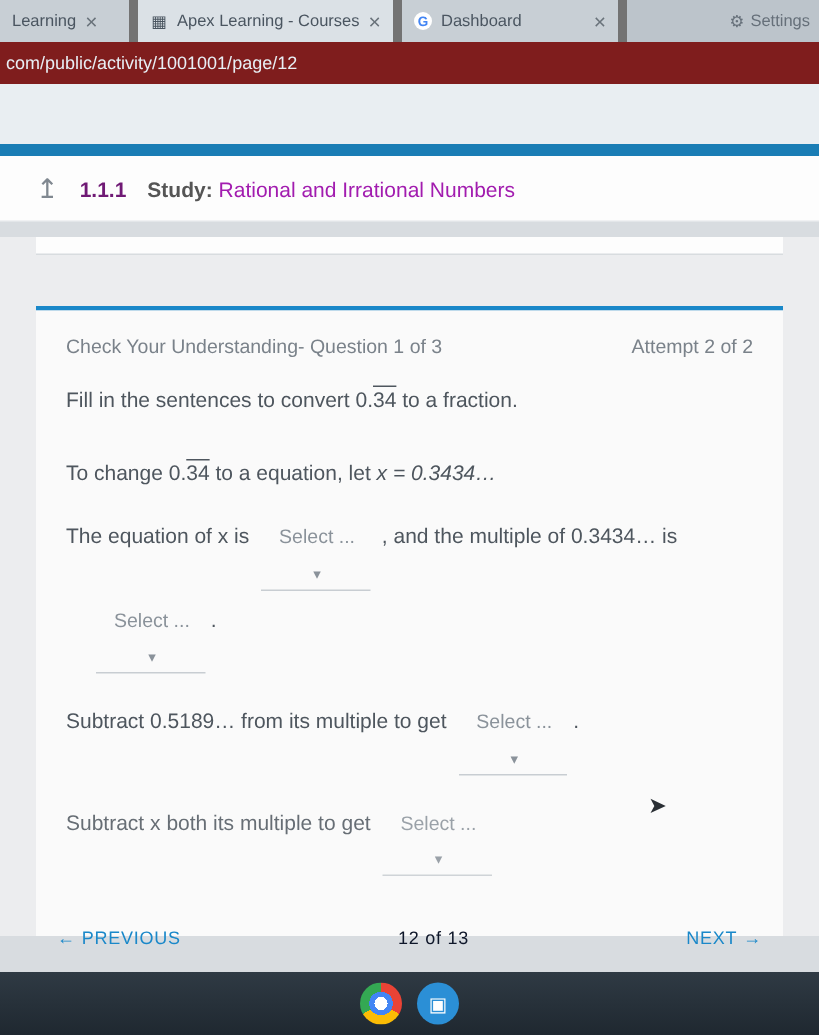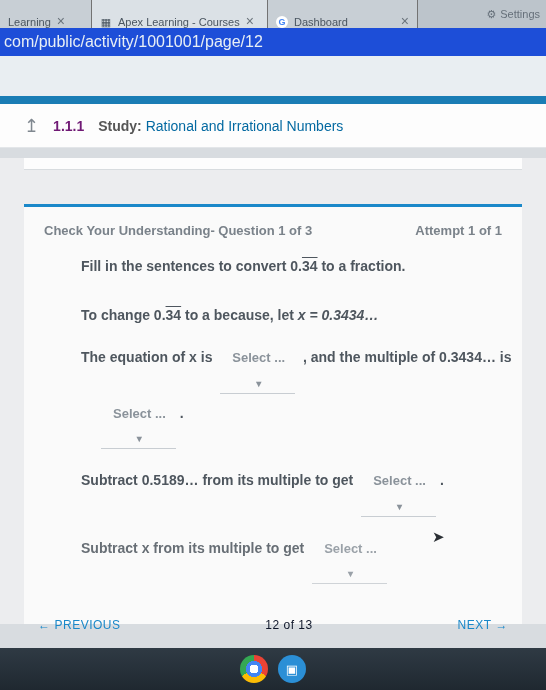--- a/index.html
+++ b/index.html
@@ -1,42 +1,42 @@
 <!DOCTYPE html>
 <html><head>
 <meta charset="utf-8">
 <style>
   * { margin: 0; padding: 0; box-sizing: border-box; font-family: Arial, sans-serif; }
   body { width: 546px; height: 690px; background: #d8dce0; overflow: hidden; position: relative; }
   
   .tabs-row { display: flex; height: 28px; background: #bcc4cb; align-items: stretch; font-size: 11px; }
-  .tab { display: flex; align-items: flex-end; padding: 0 8px; border-right: 1px solid #737373; background: #c8cfd5; color: #4a5560; gap: 6px; white-space: nowrap; overflow: hidden; }
+  .tab { display: flex; align-items: center; padding: 0 8px; border-right: 6px solid #737373; background: #c8cfd5; color: #4a5560; gap: 6px; white-space: nowrap; overflow: hidden; }
   .tab.active { background: #dbe1e6; }
   .tab-close { color: #6a737b; font-size: 14px; line-height: 1; }
   .tab-icon { width: 12px; height: 12px; display: inline-flex; align-items: center; justify-content: center; }
   .g-icon { background: #fff; border-radius: 50%; width: 12px; height: 12px; color: #4285f4; font-weight: bold; font-size: 9px; display: flex; align-items: center; justify-content: center; }
   .gear-tab { display: flex; align-items: center; padding: 0 6px; gap: 4px; color: #66707a; }
   
-  .url-bar { height: 28px; background: #1d4ed8; color: #e8eff5; font-size: 16px; display: flex; align-items: center; padding: 0 4px; }
+  .url-bar { height: 28px; background: #7f1d1d; color: #e8eff5; font-size: 12px; display: flex; align-items: center; padding: 0 4px; }
   
   .topbar-blue { height: 40px; background: #e9eef2; }
   .topbar-accent { height: 8px; background: #1a7db5; }
   
   .breadcrumb-bar { height: 44px; background: #fdfdfd; border-bottom: 1px solid #e3e6e9; display: flex; align-items: center; padding: 0 24px; gap: 14px; color: #555; font-size: 14px; }
   .back-arrow { font-size: 18px; color: #808890; }
   .crumb-num { font-weight: 600; color: #701a75; }
   .crumb-study { font-weight: 600; }
-  .crumb-title { color: #0369a1; }
+  .crumb-title { color: #a21caf; }
   
   .content-wrap { background: #ecedef; padding: 0 24px; }
   .hr-blue { margin-top: 34px; height: 3px; background: #1a88c9; }
   
-  .panel { background: #fafafa; font-weight: bold; }
+  .panel { background: #fafafa; }
   .q-header { display: flex; justify-content: space-between; padding: 16px 20px 10px 20px; font-size: 13px; color: #7a828a; }
-  .q-body { padding: 8px 4px 20px 20px; color: #4e565e; font-size: 14px; line-height: 1.5; margin-left: 37px; }
+  .q-body { padding: 8px 4px 20px 20px; color: #4e565e; font-size: 14px; line-height: 1.5; }
   .q-body .instr { margin-bottom: 28px; }
   .q-line { margin-bottom: 20px; }
   .blank-underline { display: inline-block; width: 80px; border-bottom: 1px solid #c0c6cb; margin: 0 4px; vertical-align: baseline; }
   .select-box { display: inline-flex; align-items: center; gap: 8px; color: #8a929a; padding: 2px 10px 2px 12px; border-bottom: 1px solid #c8cdd2; font-size: 13px; margin: 0 4px; flex-direction: column; }
   .select-box.indent { margin-left: 20px; }
   .caret { font-size: 10px; color: #8a929a; }
   .bar-over { text-decoration: overline; }
   
   .nav-footer { position: fixed; bottom: 48px; left: 0; right: 0; display: flex; justify-content: space-between; align-items: center; padding: 10px 38px; font-size: 12px; letter-spacing: 0.5px; color: #7a828a; width: 546px; }
   .nav-prev { color: #1a88c9; display: flex; align-items: center; gap: 4px; }
@@ -90,29 +90,29 @@
   </span>
 </div>
 
 <div class="content-wrap">
   <div style="height:12px; border-bottom:1px solid #d8dcdf; background:#fdfdfd; margin: 10px 0 0 0;"></div>
   <div class="hr-blue"></div>
 
   <div class="panel">
     <div class="q-header">
       <span>Check Your Understanding- Question 1 of 3</span>
-      <span>Attempt 1 of 1</span>
+      <span>Attempt 2 of 2</span>
     </div>
     <div class="q-body">
       <div class="instr">
         <span>Fill in the sentences to convert 0.</span><span class="bar-over">34</span><span> to a fraction.</span>
       </div>
 
       <div class="q-line">
-        <span>To change 0.</span><span class="bar-over">34</span><span> to a because, let </span><i style="font-style: italic;">x = 0.3434…</i>
+        <span>To change 0.</span><span class="bar-over">34</span><span> to a equation, let </span><i style="font-style: italic;">x = 0.3434…</i>
       </div>
 
 
       <div class="q-line" style="margin-bottom:8px;">
         <span>The equation of x is </span>
         <span class="select-box">
           <span>Select ...</span>
             <span class="caret">▾</span>
         </span>
         <span> , and the multiple of 0.3434… is</span>
@@ -126,21 +126,21 @@
 
       <div class="q-line">
         <span>Subtract 0.5189… from its multiple to get </span>
         <span class="select-box">
           <span>Select ...</span>
             <span class="caret">▾</span>
         </span>.
       </div>
 
       <div class="q-line" style="opacity:0.85;">
-        <span>Subtract x from its multiple to get </span>
+        <span>Subtract x both its multiple to get </span>
         <span class="select-box">
           <span>Select ...</span>
             <span class="caret">▾</span>
         </span>
       </div>
     </div>
   </div>
 </div>
 
 <div class="cursor-ptr">➤</div>

